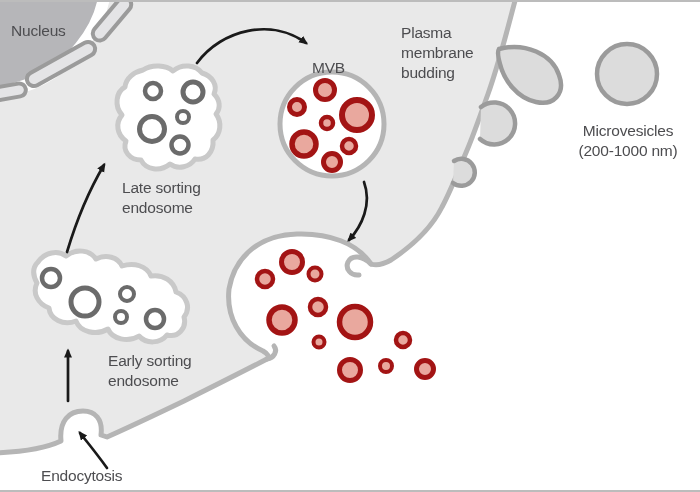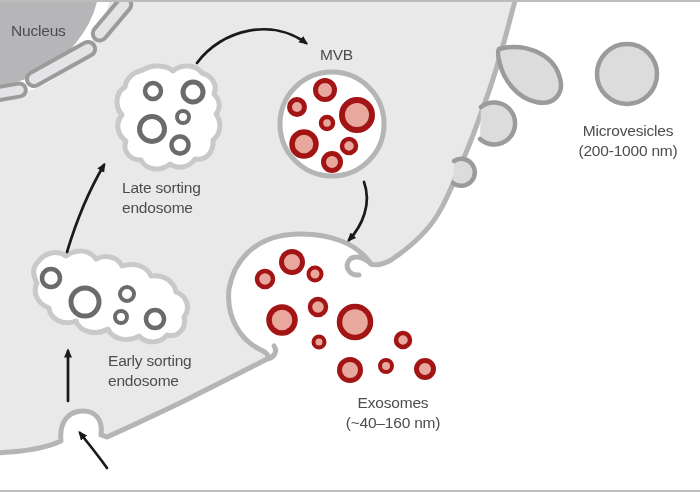--- a/index.html
+++ b/index.html
@@ -160,19 +160,21 @@
       <path class="arrow" marker-end="url(#ah)" d="M 364,180 C 372,202 362,224 349,238"></path>
       <path class="arrow" marker-end="url(#ah)" d="M 107,466 C 97,452 88,441 80,431"></path>
     </g>
   </svg>
 
   <div class="label" style="left:11px;top:19px;">Nucleus</div>
   <div class="label" style="left:122px;top:176px;">Late sorting
 endosome</div>
   <div class="label" style="left:108px;top:349px;">Early sorting
 endosome</div>
-  <div class="label" style="left:312px;top:43px;margin-left:8px;">MVB</div>
+  <div class="label" style="left:41px;top:464px;">Endocytosis</div>
+  <div class="label" style="left:312px;top:56px;">MVB</div>
+  <div class="label" style="left:401px;top:21px;">Plasma
+membrane
+budding</div>
   <div class="label center" style="left:553px;top:119px;width:150px;">Microvesicles
 (200-1000 nm)</div>
-  <div class="label center" style="left:318px;top:391px;width:150px;">Exosomes
-(~40–160 nm)</div>
 
 </div>
 
 </body></html>

